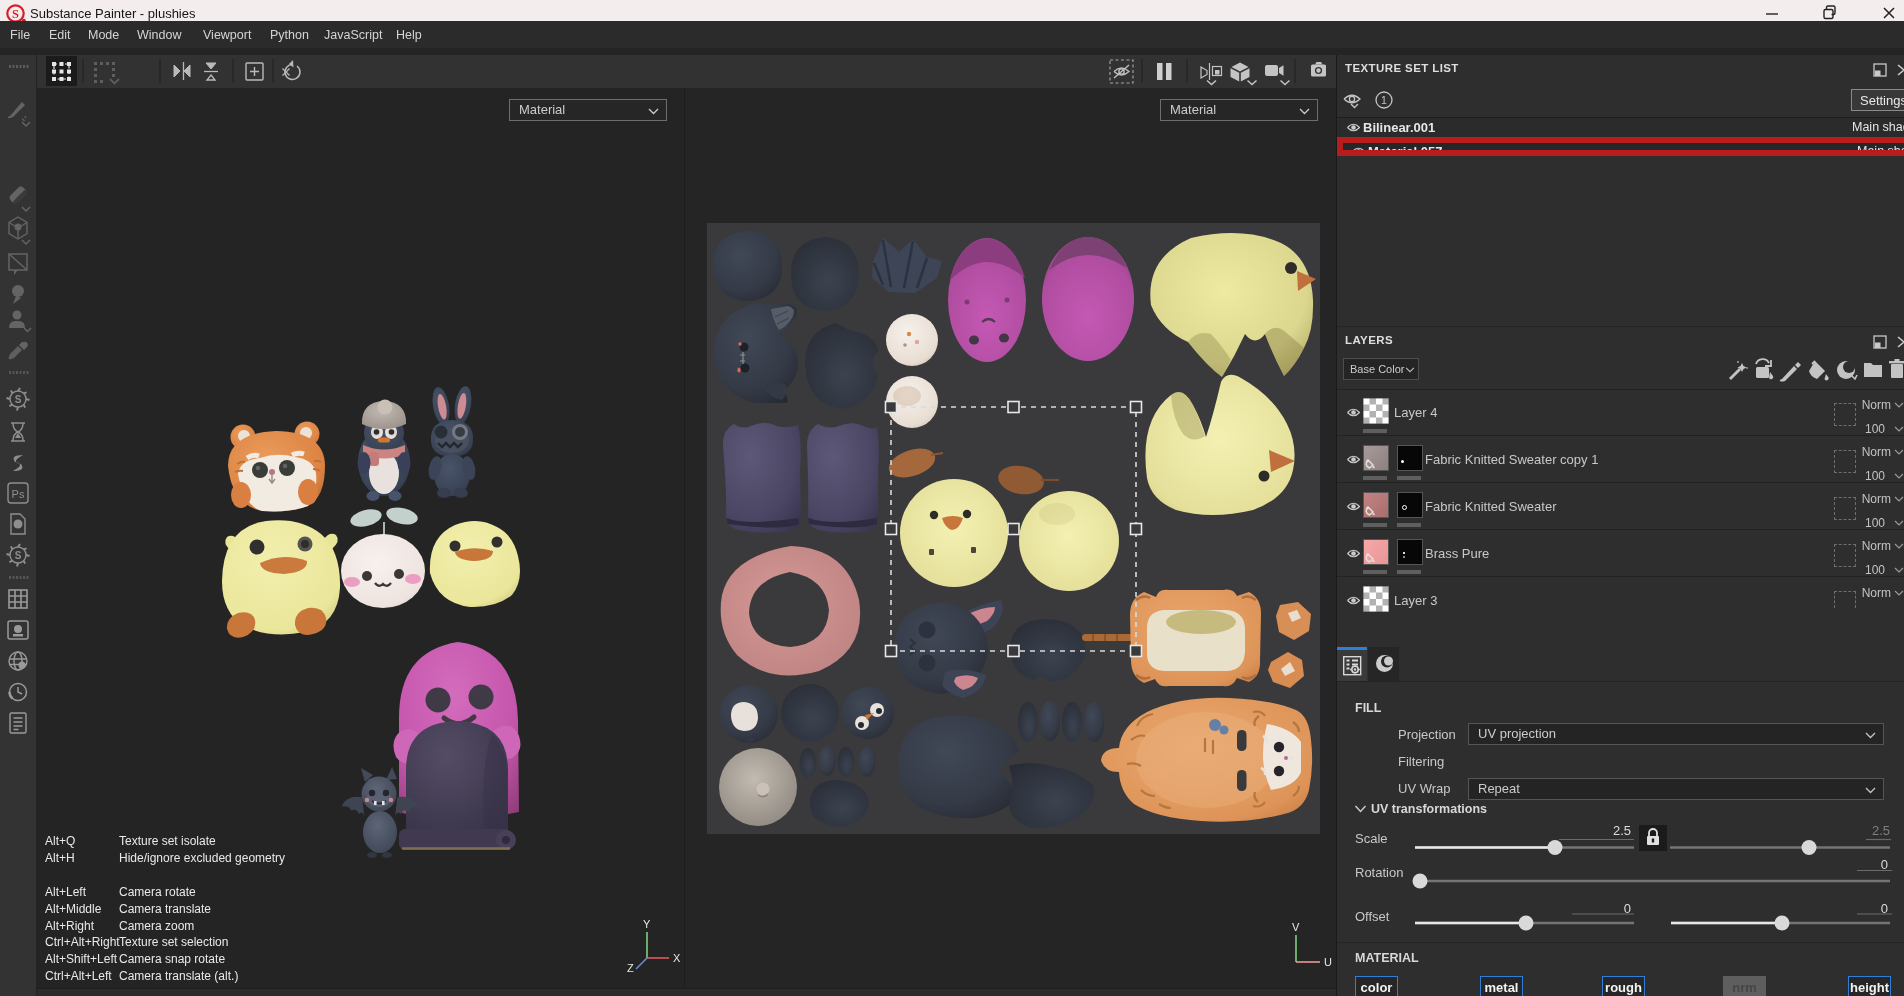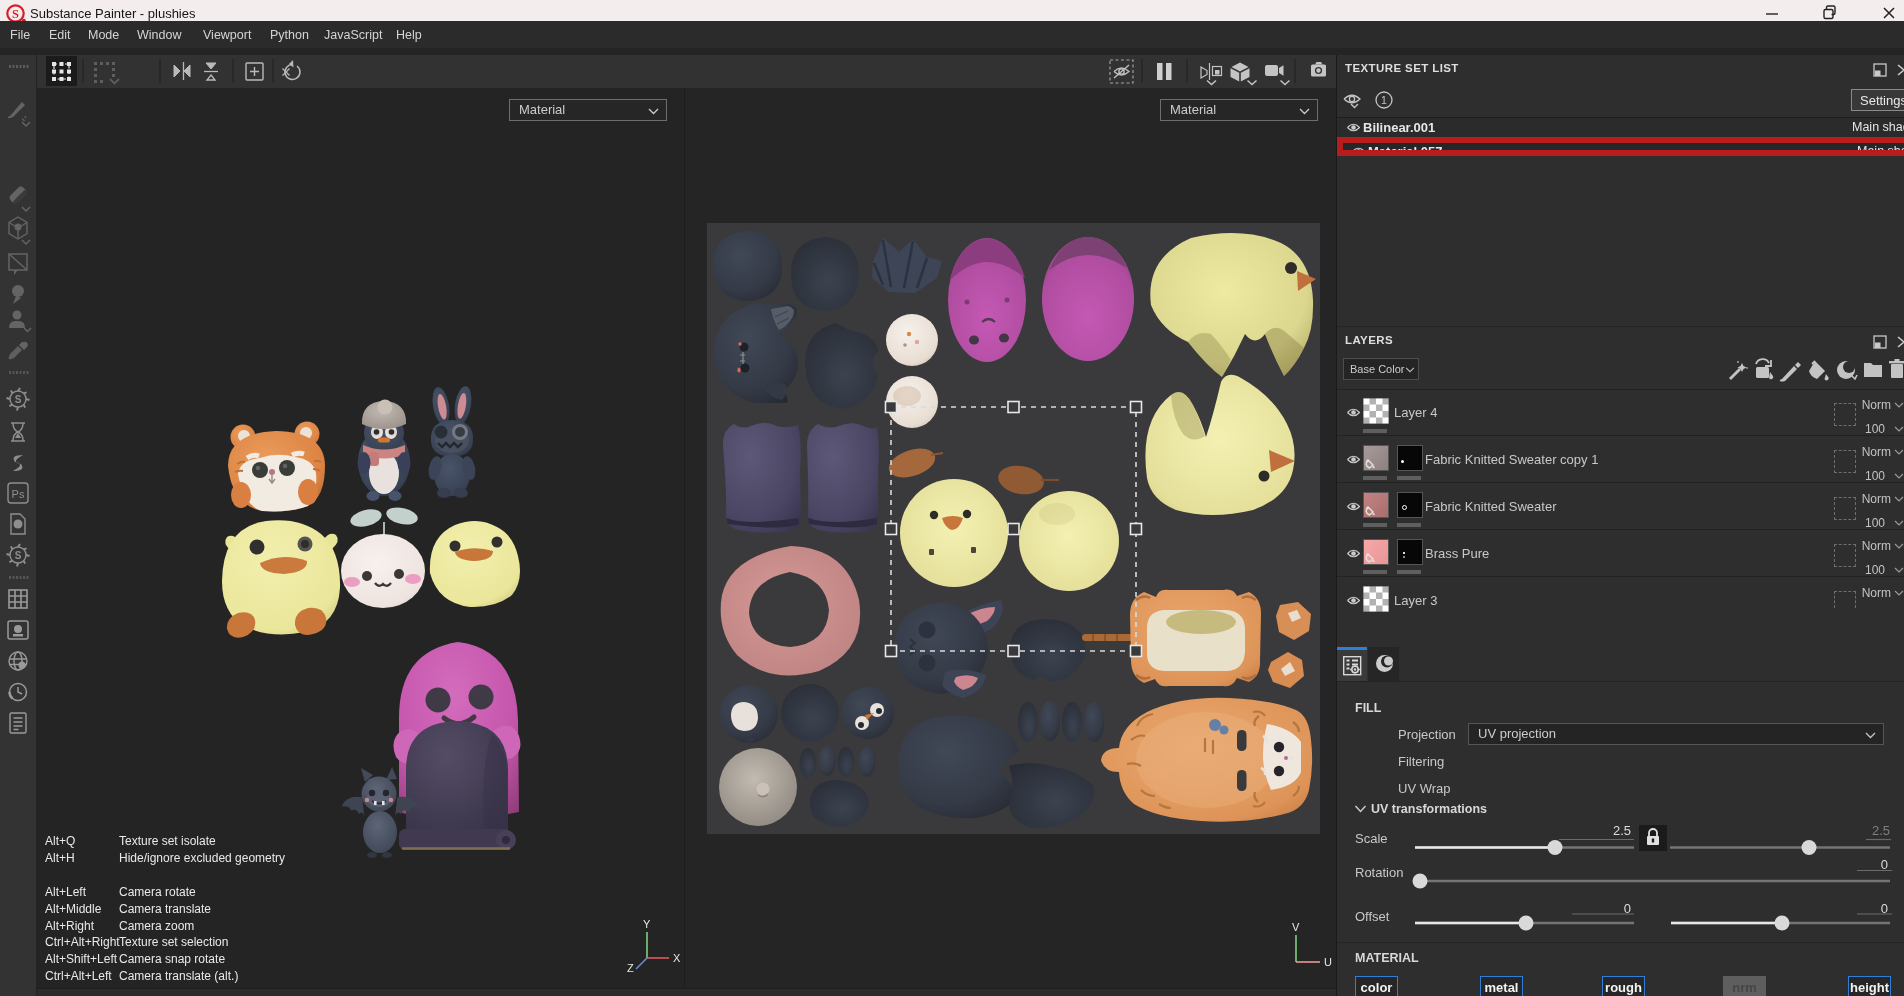--- a/index.html
+++ b/index.html
@@ -976,20 +976,26 @@
     <div class="abs sh" style="left:18px;top:646px">FILL</div>
     <div class="abs plabel" style="left:18px;top:672px">Projection</div>
     <div class="dd pdd" style="top:668px">
         <span class="lbl">UV projection</span>
         <svg class="chev" viewBox="0 0 11 7">
           <path d="M1 1 L5.5 5.5 L10 1" stroke="#c5c5c5" stroke-width="1.3" fill="none"></path>
         </svg>
       </div>
     <div class="abs plabel" style="left:18px;top:699px">Filtering</div>
     <div class="abs plabel" style="left:18px;top:726px">UV Wrap</div>
+    <div class="dd pdd" style="top:723px">
+        <span class="lbl">Repeat</span>
+        <svg class="chev" viewBox="0 0 11 7">
+          <path d="M1 1 L5.5 5.5 L10 1" stroke="#c5c5c5" stroke-width="1.3" fill="none"></path>
+        </svg>
+      </div>
     <svg class="abs" style="left:17px;top:749px" width="13" height="10" viewBox="0 0 13 10">
         <path d="M1.5 2 L6.5 7.5 L11.5 2" stroke="#cccccc" stroke-width="1.5" fill="none"></path>
       </svg>
     <div class="abs sh" style="left:34px;top:747px">UV transformations</div>
 
     <svg class="abs" style="left:0;top:760px" width="568" height="128" viewBox="0 760 568 128" font-family="Liberation Sans, sans-serif">
       <g font-size="13" fill="#c8c8c8">
         <text x="18" y="788">Scale</text>
         <text x="18" y="822">Rotation</text>
         <text x="18" y="866">Offset</text>

